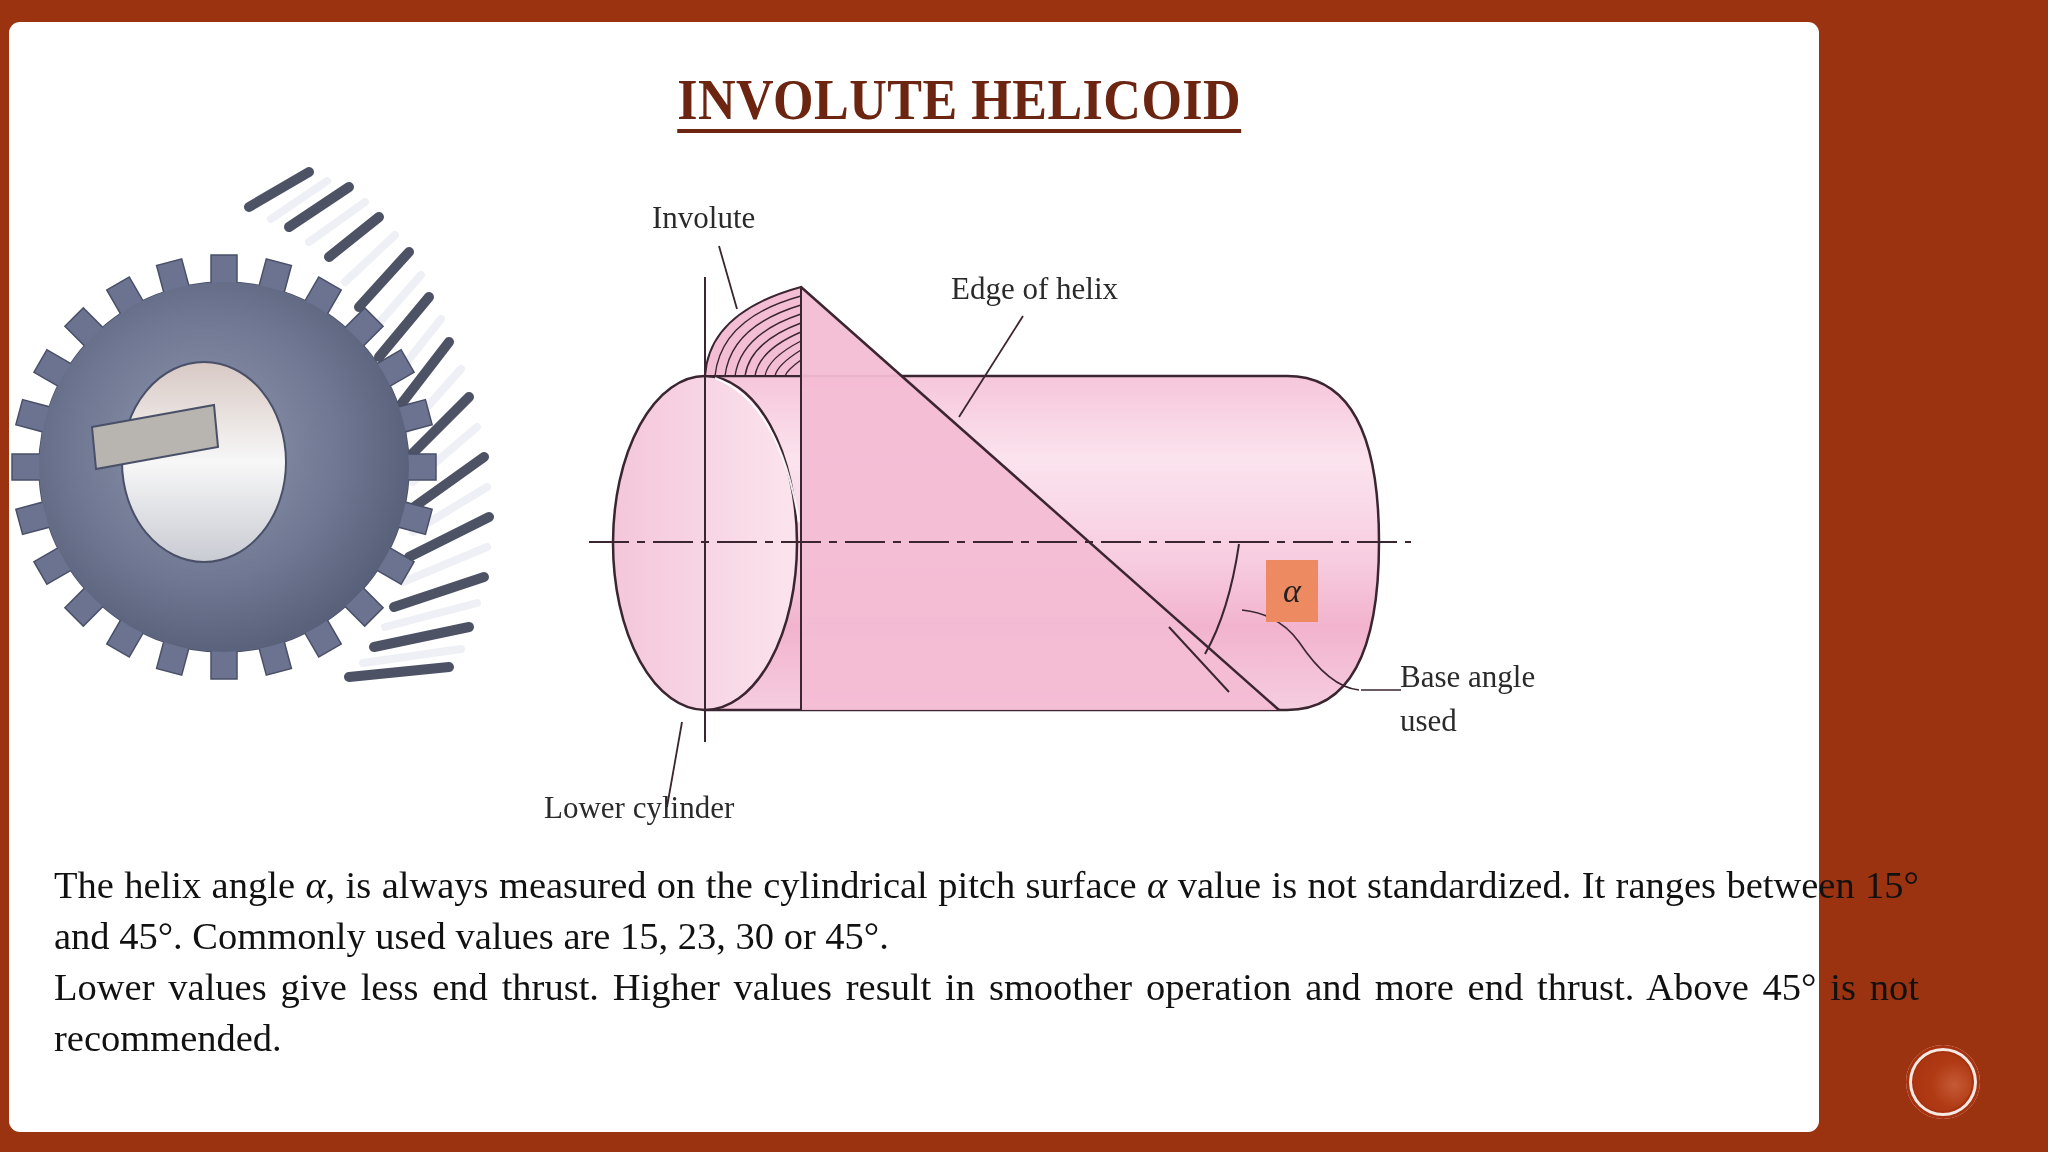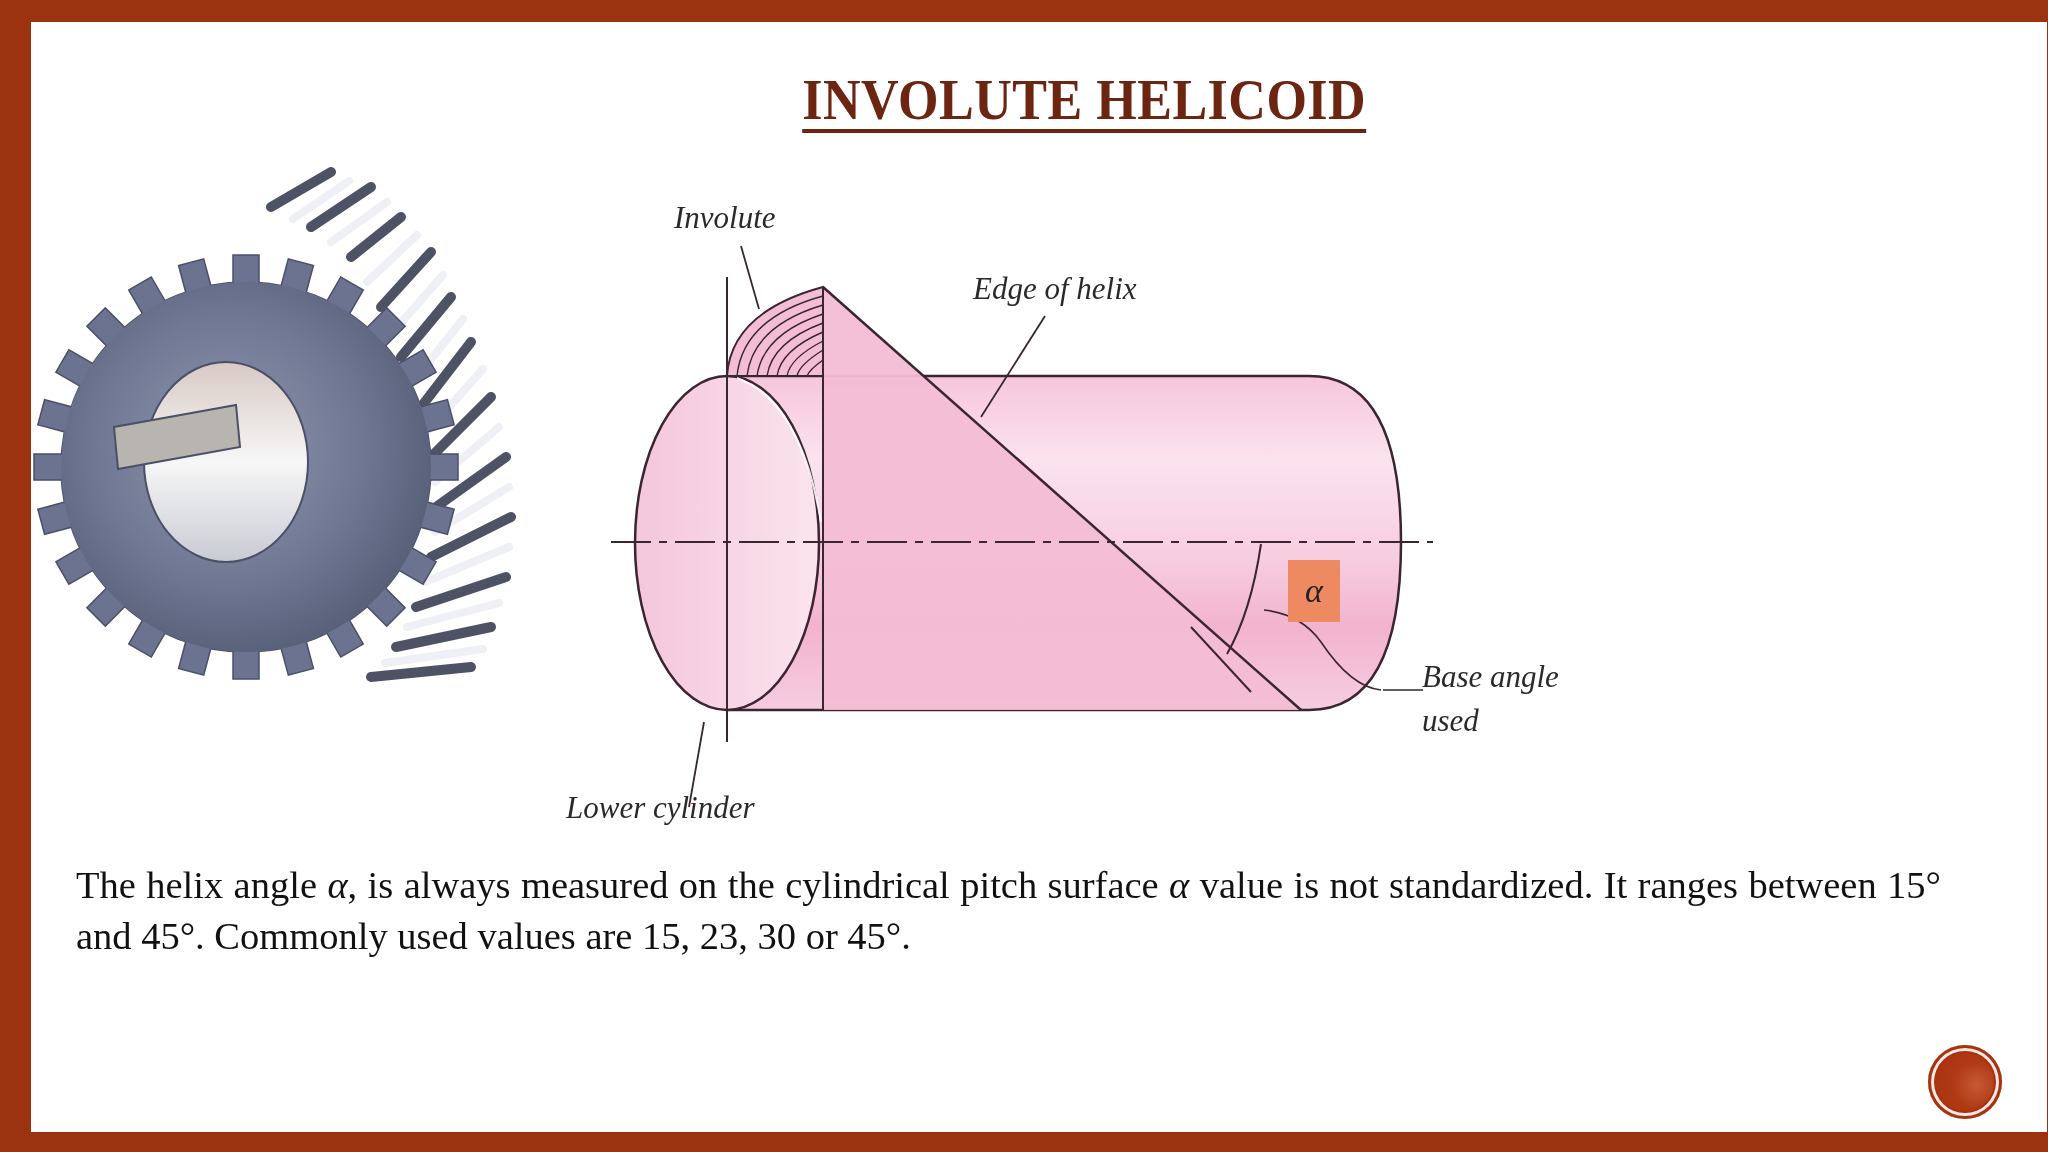--- a/index.html
+++ b/index.html
@@ -1,22 +1,22 @@
 <!DOCTYPE html>
 <html><head>
 <meta charset="utf-8">
 <style>
   html, body { margin: 0; padding: 0; }
   body { width: 2048px; height: 1152px; background: #9B3210; position: relative; overflow: hidden; font-family: "Liberation Serif", "DejaVu Serif", serif; }
-  .slide { position: absolute; left: 31px; top: 22px; width: 2016px; height: 1110px; background: #ffffff; }
+  .slide { position: absolute; left: 9px; top: 22px; width: 1810px; height: 1110px; background: #ffffff; border-radius: 11px; }
   .title { position: absolute; left: 0; width: 100%; top: 46px; text-align: center; }
   .title span { font-family: "Liberation Serif", serif; font-weight: bold; font-size: 56px; color: #6B2511; letter-spacing: 0.5px; text-decoration: underline; text-decoration-thickness: 4px; text-underline-offset: 10px; display: inline-block; transform: scaleX(0.93); margin-left: 90px; }
   .gear { position: absolute; left: 0; top: 145px; width: 520px; height: 570px; }
   .diagram { position: absolute; left: 0; top: 0; width: 2006px; height: 860px; }
-  .label { position: absolute; font-family: "Liberation Serif", serif; font-size: 31px; color: #2a2a2a; white-space: nowrap; line-height: 1.15; font-style: italic; }
+  .label { position: absolute; font-family: "Liberation Serif", serif; font-size: 31px; color: #2a2a2a; white-space: nowrap; line-height: 1.15; }
   .alpha-box { position: absolute; left: 1257px; top: 538px; width: 52px; height: 62px; background: #EE8A62; display: flex; align-items: center; justify-content: center; font-family: "Liberation Serif", serif; font-style: italic; font-size: 34px; color: #222; }
   .body-text { position: absolute; left: 9px; top: 838px; width: 1865px; font-family: "Liberation Serif", serif; font-size: 38.5px; line-height: 51px; color: #111; text-align: justify; margin-left: 36px; }
   .body-text p { margin: 0; }
   .body-text .para2 { text-align: justify; text-align-last: left; }
   .body-text i { font-style: italic; }
   .badge { position: absolute; left: 1897px; top: 1023px; width: 74px; height: 74px; border-radius: 50%; background: #A8310F; box-shadow: inset 0 0 0 3px #A8310F, inset 0 0 0 6px #f6e8e2; }
   .badge-inner { position: absolute; left: 8px; top: 8px; width: 58px; height: 58px; border-radius: 50%; background: radial-gradient(circle at 70% 55%, #c55a36 0%, #b03a14 45%, #a8310f 100%); }
 </style>
 </head>
 <body>
@@ -169,18 +169,19 @@
   <div class="label" style="left:1391px; top:637px;">Base angle</div>
   <div class="label" style="left:1391px; top:681px;">used</div>
   <div class="label" style="left:535px; top:768px;">Lower cylinder</div>
 
   <div class="alpha-box">
     <span>α</span>
   </div>
 
   <div class="body-text">
     <p><span>The helix angle </span><i>α</i><span>, is always measured on the cylindrical pitch surface </span><i>α</i><span> value is not standardized. It ranges between 15° and 45°. Commonly used values are 15, 23, 30 or 45°.</span></p>
+    <p class="para2">Lower values give less end thrust. Higher values result in smoother operation and more end thrust. Above 45° is not recommended.</p>
   </div>
 
   <div class="badge">
     <div class="badge-inner"></div>
   </div>
 </div>
 
 </body></html>

